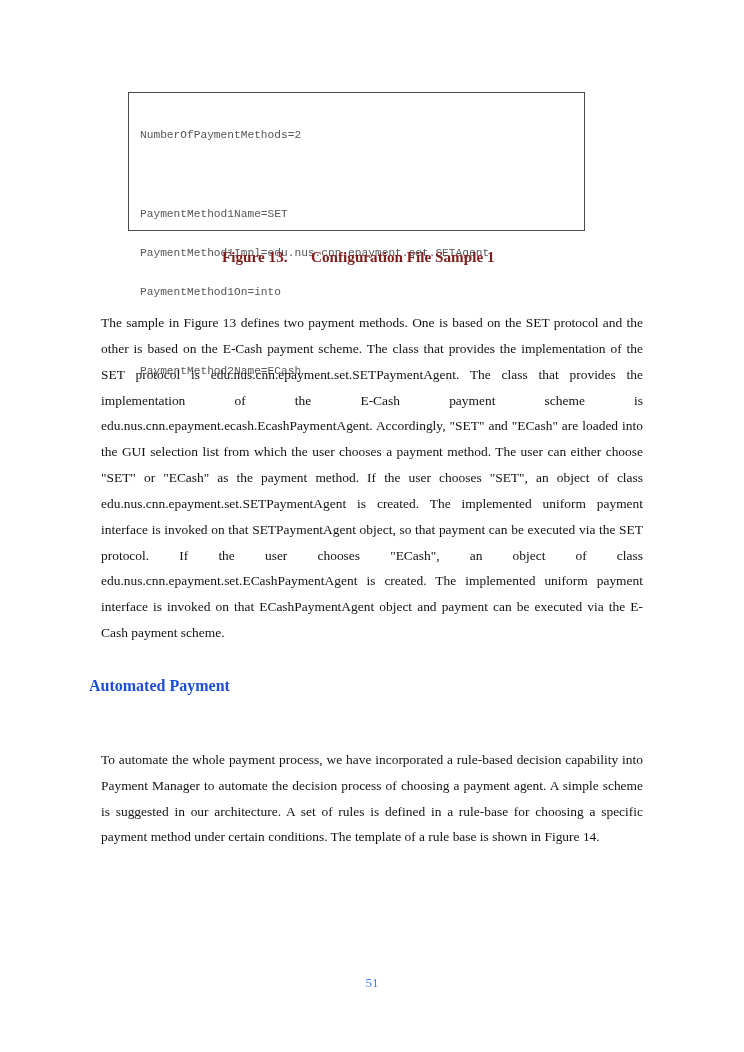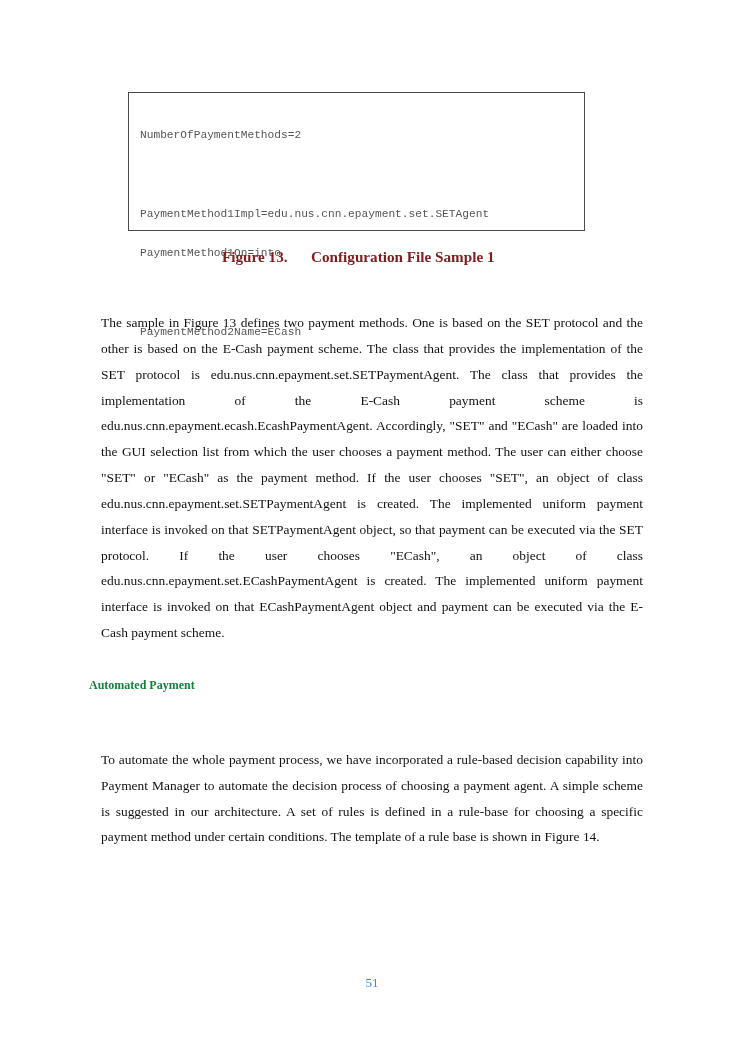--- a/index.html
+++ b/index.html
@@ -82,25 +82,25 @@
     margin: 12px;
     text-align: justify;
     text-justify: inter-word;
     font-size: 13.45px;
     line-height: 25.85px;
     color: #111111;
     font-family: "Liberation Serif", "DejaVu Serif", serif;
   }
   h2.section-heading {
     margin: 0;
-    font-size: 12px;
+    font-size: 16px;
     line-height: 25.85px;
     font-weight: bold;
     font-family: "Liberation Serif", "DejaVu Serif", serif;
-    color: #15803d;
+    color: #1d4ed8;
   }
   .gap-before-heading { height: 15px; }
   .gap-after-heading  { height: 36px; }
 
   
   .page-number {
     position: absolute;
     left: 0;
     top: 975px;
     width: 744px;
@@ -113,20 +113,21 @@
 </head>
 <body>
 
 <div class="page">
 
   <div class="figure-block">
     <div class="code-box">
       <div class="code-listing">
         <div class="code-line">NumberOfPaymentMethods=2</div>
         <div class="code-line blank"></div>
+        <div class="code-line">PaymentMethod1Name=SET</div>
         <div class="code-line">PaymentMethod1Impl=edu.nus.cnn.epayment.set.SETAgent</div>
         <div class="code-line">PaymentMethod1On=into</div>
         <div class="code-line blank"></div>
         <div class="code-line">PaymentMethod2Name=ECash</div>
       </div>
     </div>
   </div>
 
   <div class="figure-caption">
     <span class="cap-num">Figure 13.</span><span>Configuration File Sample 1</span>

